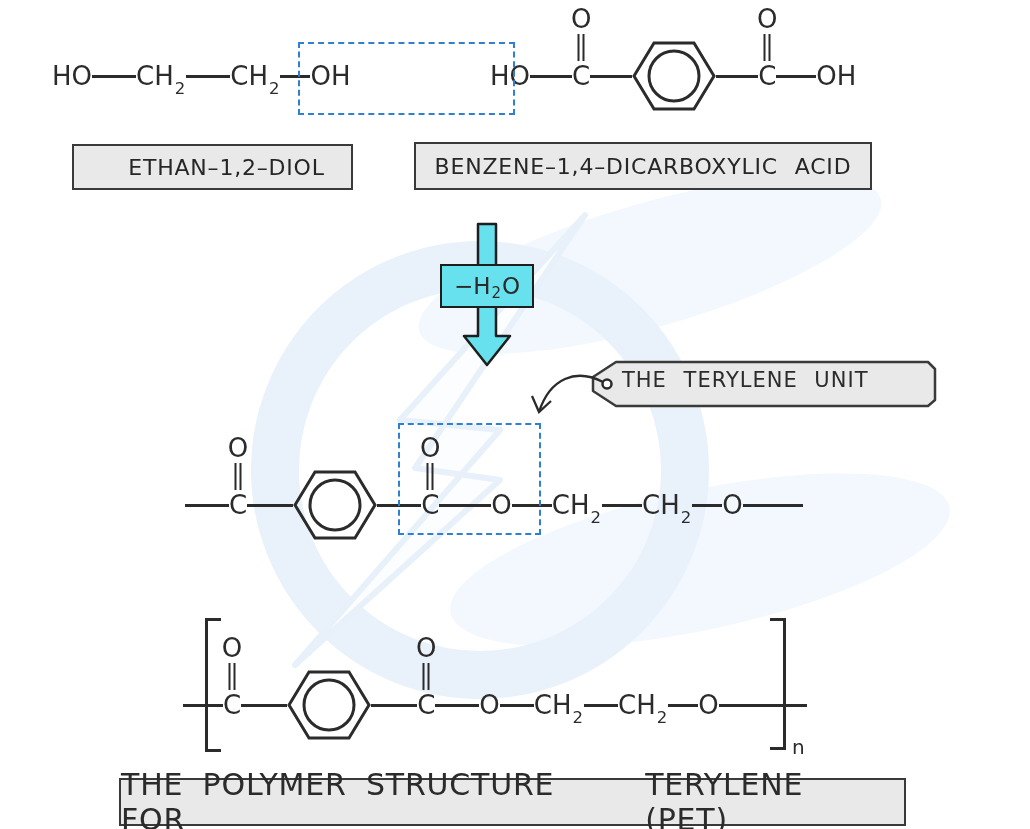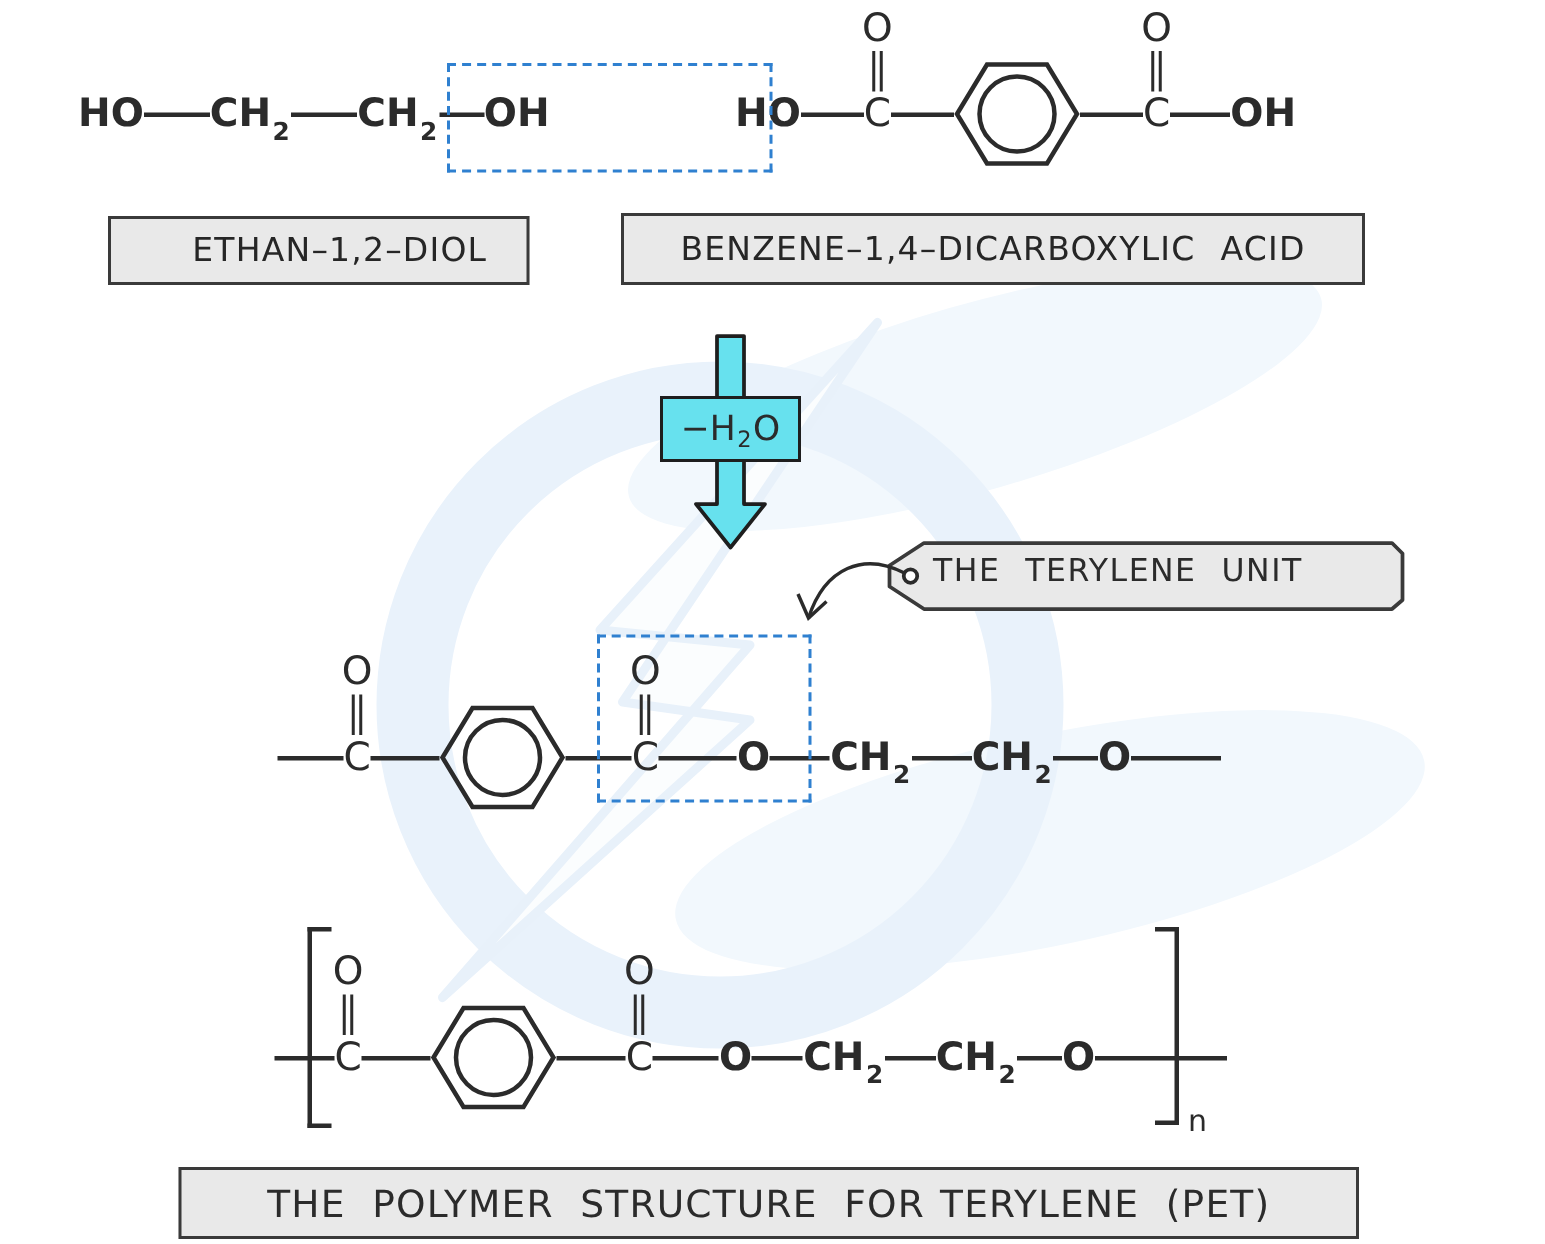--- a/index.html
+++ b/index.html
@@ -2,21 +2,21 @@
 <html><head>
 <meta charset="utf-8">
 <style>
   html,body{margin:0;padding:0;background:#ffffff;}
   .stage{position:relative;width:1030px;height:829px;background:#ffffff;overflow:hidden;
          font-family:"DejaVu Sans","Liberation Sans",sans-serif;color:#2b2b2b;}
   .wm{position:absolute;left:0;top:0;z-index:0;}
   
   .mol{position:absolute;display:flex;align-items:center;height:30px;font-size:26px;
        line-height:30px;font-weight:500;white-space:nowrap;z-index:2;}
-  .at{display:inline-block;font-weight:bold;}
+  .at{display:inline-block;}
   .bond{display:inline-block;height:0;border-top:3px solid #2b2b2b;flex:0 0 auto;}
   .sub{font-size:16.5px;line-height:20px;display:inline-block;transform:translateY(9px);margin:0 1px;}
   .catom{position:relative;display:inline-block;}
   .o-above{position:absolute;top:-57px;left:50%;transform:translateX(-50%);line-height:30px;}
   .dbond{position:absolute;top:-27px;left:50%;transform:translateX(-50%);width:7px;height:27px;
          box-sizing:border-box;border-left:2.8px solid #2b2b2b;border-right:2.8px solid #2b2b2b;}
   .ring{display:block;}
   
   .namebox{position:absolute;background:#e9e9e9;border:2.5px solid #3a3a3a;display:flex;
            align-items:center;justify-content:center;font-size:22px;font-weight:500;
@@ -34,21 +34,21 @@
   
   .bracket{position:absolute;box-sizing:border-box;z-index:2;}
   .bracket.l{left:205px;top:618px;width:16px;height:134px;
              border-left:3px solid #2b2b2b;border-top:3px solid #2b2b2b;border-bottom:3px solid #2b2b2b;}
   .bracket.r{left:770px;top:618px;width:16px;height:132px;
              border-right:3px solid #2b2b2b;border-top:3px solid #2b2b2b;border-bottom:3px solid #2b2b2b;}
   .nsub{position:absolute;left:792px;top:735px;font-size:20px;font-weight:500;z-index:2;}
   
   .footer{position:absolute;left:119px;top:778px;width:787px;height:48px;background:#e9e9e9;
           border:2.5px solid #3a3a3a;display:flex;align-items:center;justify-content:center;
-          font-size:25px;letter-spacing:0.8px;word-spacing:9px;z-index:2;box-sizing:border-box;}
+          font-size:30px;letter-spacing:0.8px;word-spacing:9px;z-index:2;box-sizing:border-box;}
   .footer .bold{font-weight:400;margin-left:10px;}
   .svgabs{position:absolute;z-index:2;}
 </style>
 </head>
 <body>
 
 <div class="stage">
 
   <svg class="wm" width="1030" height="829" viewBox="0 0 1030 829">
     <ellipse cx="650" cy="265" rx="240" ry="62" fill="#f2f8fd" transform="rotate(-16 650 265)"></ellipse>
@@ -89,21 +89,21 @@
     </span>
     <i class="bond" style="width:40px"></i>
     <span class="at">OH</span>
   </div>
 
   <div class="dashed" style="left:298px;top:42px;width:213px;height:69px;"></div>
 
   <div class="namebox" style="left:72px;top:144px;width:281px;height:46px;padding-left:28px;">
     <span>ETHAN–1,2–DIOL</span>
   </div>
-  <div class="namebox" style="left:414px;top:142px;width:496px;height:48px;">
+  <div class="namebox" style="left:414px;top:142px;width:458px;height:48px;">
     <span>BENZENE–1,4–DICARBOXYLIC ACID</span>
   </div>
 
   <svg class="svgabs" style="left:452px;top:220px;" width="68" height="150" viewBox="0 0 68 150">
     <polygon points="26,4 44,4 44,116 58,116 35,145 12,116 26,116" fill="#67e1ee" stroke="#1e1e1e" stroke-width="2.5" stroke-linejoin="round"></polygon>
   </svg>
   <div class="h2obox">
     <span>−H</span>
       <span class="sub">2</span>
       <span>O</span>

